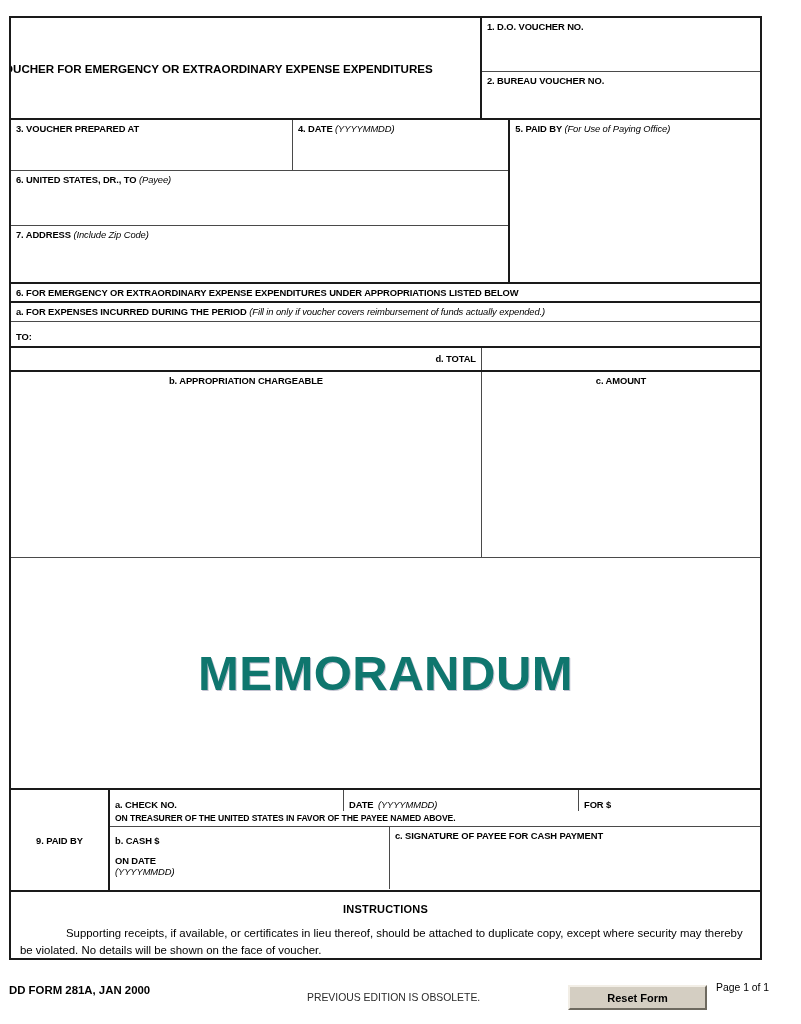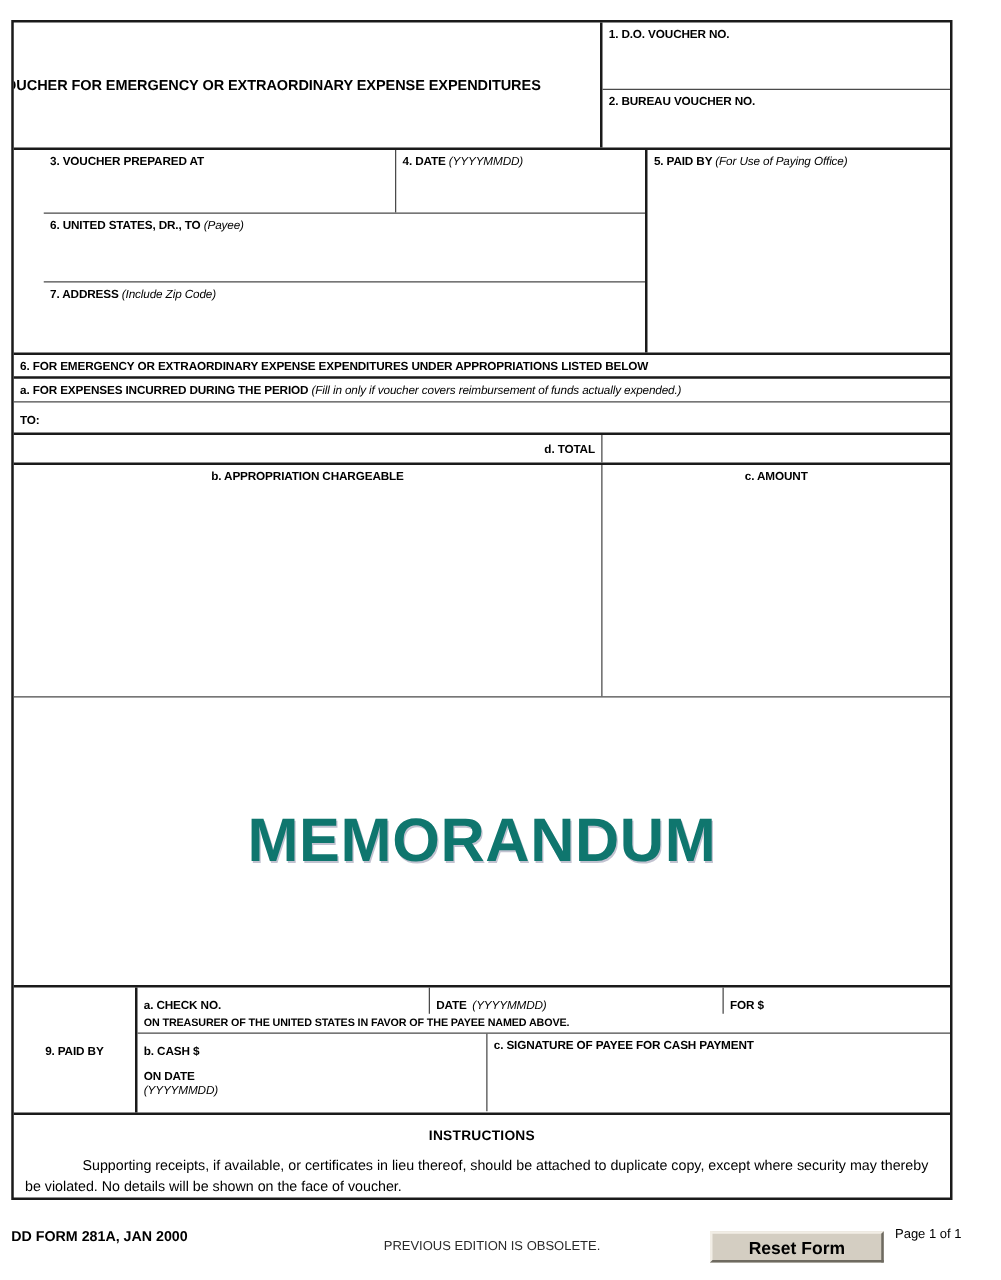--- a/index.html
+++ b/index.html
@@ -131,21 +131,21 @@
     position: absolute;
     left: 559px; top: 3px;
     width: 139px;
     height: 25px;
     background: #d4cec2;
     border-top: 2px solid #f2eee6;
     border-left: 2px solid #f2eee6;
     border-right: 2px solid #6e6a60;
     border-bottom: 2px solid #6e6a60;
     box-sizing: border-box;
-    font-size: 14px;
+    font-size: 11px;
     font-weight: bold;
     display: flex;
     align-items: center;
     justify-content: center;
     cursor: pointer;
     font-family: "Liberation Sans", sans-serif;
     color: #000;
   }
   .foot-page {
     position: absolute;
@@ -170,21 +170,21 @@
         <div class="cell bB" style="height:54px;">
           <div class="lbl">1. D.O. VOUCHER NO.</div>
         </div>
         <div class="cell" style="height:46px;">
           <div class="lbl">2. BUREAU VOUCHER NO.</div>
         </div>
       </div>
     </div>
 
     <div class="row bB2" style="border-top:2px solid #1a1a1a;">
-      <div style="width:552px;padding-left:24px;">
+      <div style="width:552px;">
         <div class="row bB">
           <div class="cell bR" style="width:282px;height:50px;">
             <div class="lbl">3. VOUCHER PREPARED AT</div>
           </div>
           <div class="cell" style="width:189px;height:50px;">
             <div class="lbl"><span>4. DATE</span> <span class="ital">(YYYYMMDD)</span></div>
           </div>
         </div>
         <div class="cell bB" style="height:55px;">
           <div class="lbl"><span>6. UNITED STATES, DR., TO</span> <span class="ital">(Payee)</span></div>

